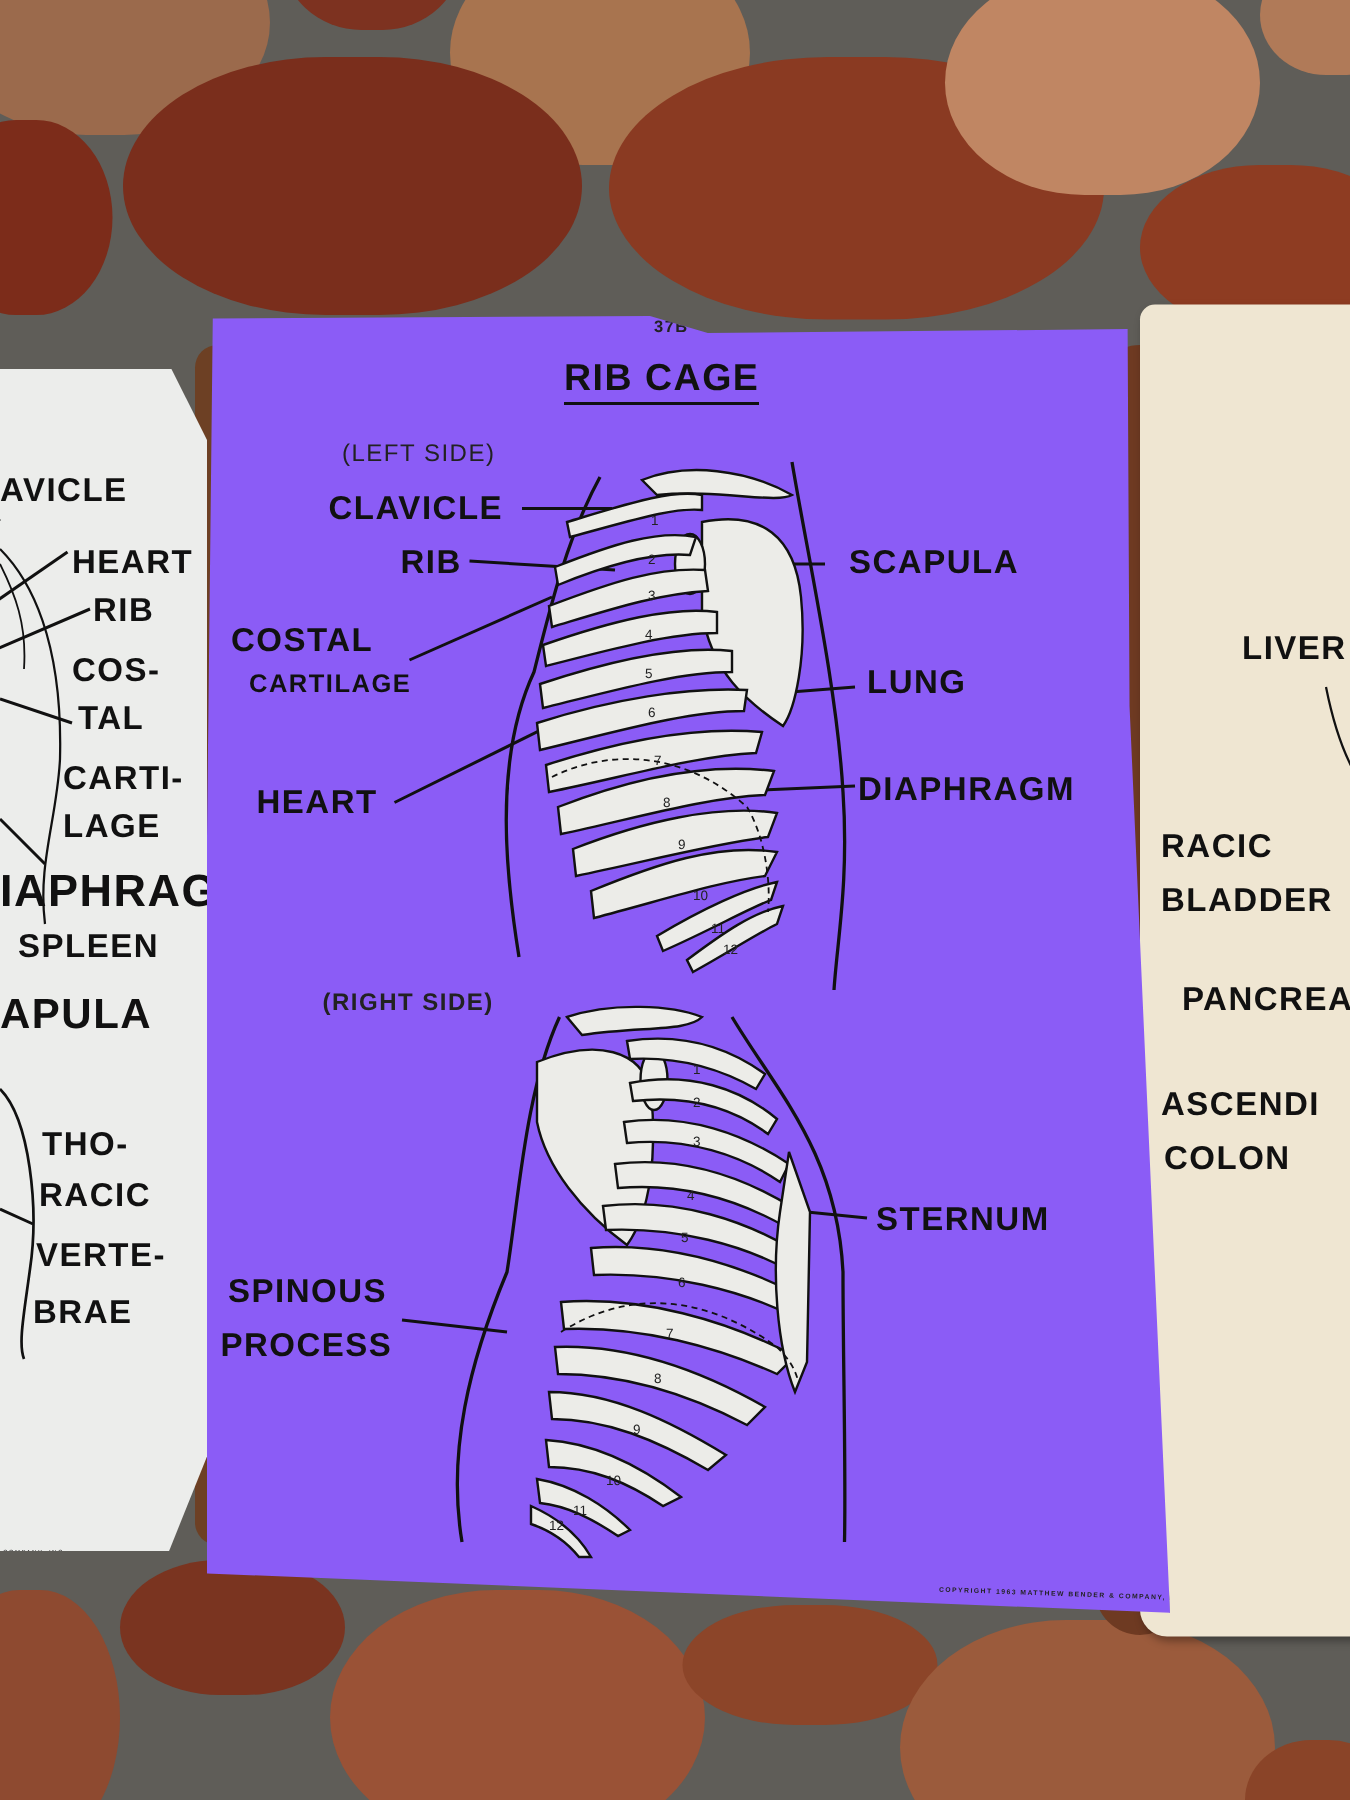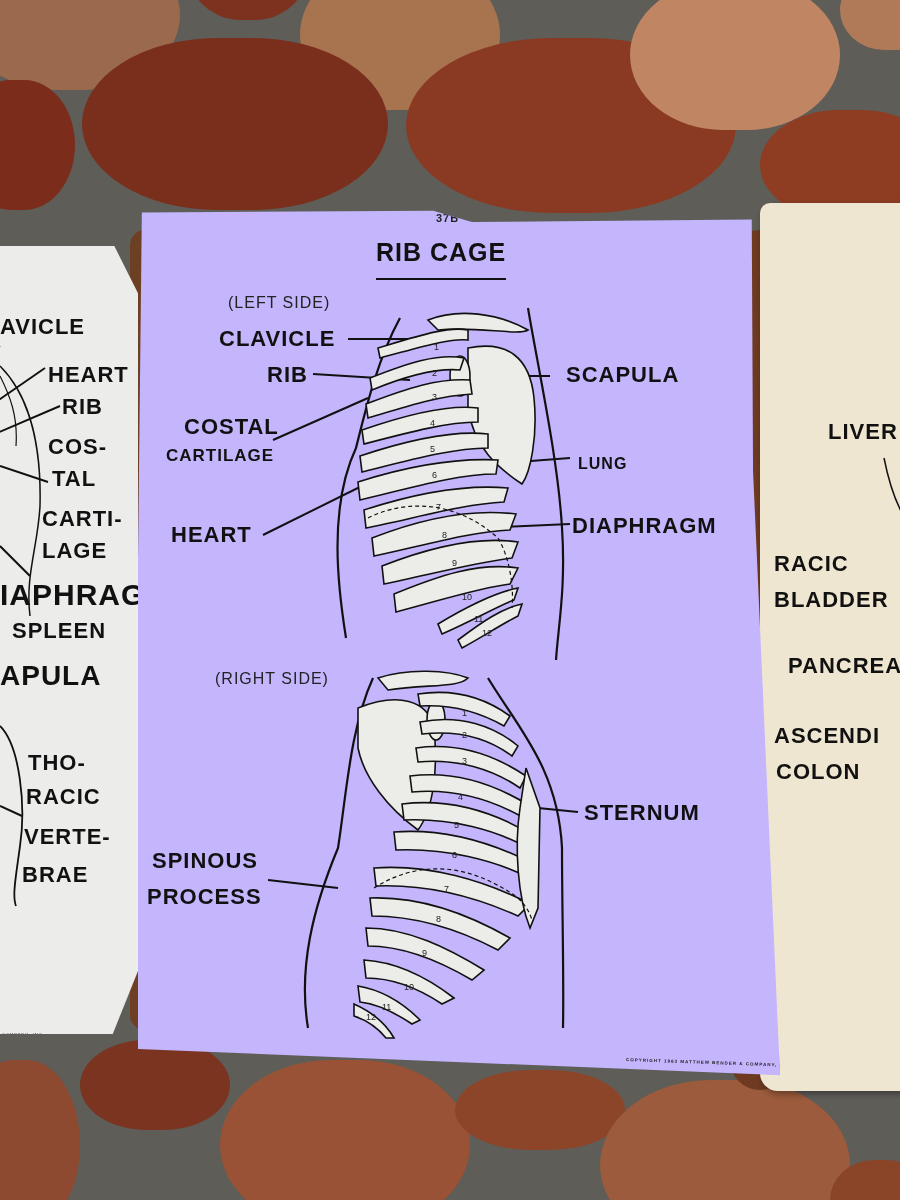--- a/index.html
+++ b/index.html
@@ -68,23 +68,23 @@
     <path d="M124 255 C128 275, 134 295, 142 310" stroke="#111" stroke-width="1.5" fill="none"></path>
   </svg>
   <div class="lbl" style="left:68px;top:216px;font-size:22px;">LIVER</div>
   <div class="lbl" style="left:14px;top:348px;font-size:22px;">RACIC</div>
   <div class="lbl" style="left:14px;top:384px;font-size:22px;">BLADDER</div>
   <div class="lbl" style="left:28px;top:450px;font-size:22px;">PANCREA</div>
   <div class="lbl" style="left:14px;top:520px;font-size:22px;">ASCENDI</div>
   <div class="lbl" style="left:16px;top:556px;font-size:22px;">COLON</div>
 </div>
 
-<div class="poster" style="left:138px;top:208px;width:642px;height:876px;background:#c4b5fd;clip-path:polygon(0.6% 0.5%,46% 0.3%,52% 1.6%,95.6% 1.3%,95.8% 30%,100% 99%,0% 96%,0 40%);">
+<div class="poster" style="left:138px;top:208px;width:642px;height:876px;background:#8b5cf6;clip-path:polygon(0.6% 0.5%,46% 0.3%,52% 1.6%,95.6% 1.3%,95.8% 30%,100% 99%,0% 96%,0 40%);">
   <div class="sub" style="left:298px;top:4px;font-size:11px;font-weight:bold;">37B</div>
-  <div class="lbl" style="left:238px;top:30px;font-size:25px;border-bottom:2px solid #111;padding-bottom:11px;">RIB CAGE</div>
+  <div class="lbl" style="left:238px;top:30px;font-size:25px;border-bottom:2px solid #111;padding-bottom:1px;">RIB CAGE</div>
 
   <div class="sub" style="left:90px;top:86px;">(LEFT SIDE)</div>
   <svg width="642" height="876">
     <g stroke="#111" fill="none" stroke-width="2">
 
       <path d="M210 131 L270 131"></path>
       <path d="M175 166 L272 172"></path>
       <path d="M135 232 L230 190"></path>
       <path d="M125 327 L240 270"></path>
       <path d="M365 168 L412 168"></path>
@@ -168,26 +168,26 @@
         <text x="298" y="714">8</text>
         <text x="284" y="748">9</text>
       <text x="266" y="782">10</text>
         <text x="244" y="802">11</text>
         <text x="228" y="812">12</text>
     </g>
   </svg>
 
   <div class="lbl" style="left:81px;top:118px;font-size:22px;">CLAVICLE</div>
   <div class="lbl" style="left:129px;top:154px;font-size:22px;">RIB</div>
-  <div class="lbl" style="left:46px;top:206px;font-size:22px;">COSTAL</div>
+  <div class="lbl" style="left:16px;top:206px;font-size:22px;">COSTAL</div>
   <div class="lbl" style="left:28px;top:238px;font-size:17px;">CARTILAGE</div>
   <div class="lbl" style="left:33px;top:314px;font-size:22px;">HEART</div>
   <div class="lbl" style="left:428px;top:154px;font-size:22px;">SCAPULA</div>
-  <div class="lbl" style="left:440px;top:234px;font-size:16px;margin-top:13px;">LUNG</div>
+  <div class="lbl" style="left:440px;top:234px;font-size:22px;">LUNG</div>
   <div class="lbl" style="left:434px;top:305px;font-size:22px;">DIAPHRAGM</div>
 
-  <div class="sub" style="left:77px;top:462px;">(RIGHT SIDE)</div>
+  <div class="sub" style="left:77px;top:452px;font-weight:bold;">(RIGHT SIDE)</div>
   <div class="lbl" style="left:14px;top:640px;font-size:22px;">SPINOUS</div>
   <div class="lbl" style="left:9px;top:676px;font-size:22px;">PROCESS</div>
   <div class="lbl" style="left:446px;top:592px;font-size:22px;">STERNUM</div>
 
   <div class="sub" style="left:488px;top:852px;font-size:4.5px;font-weight:bold;transform:rotate(2deg);">COPYRIGHT 1963 MATTHEW BENDER &amp; COMPANY, INC.</div>
 </div>
 
 </body></html>

